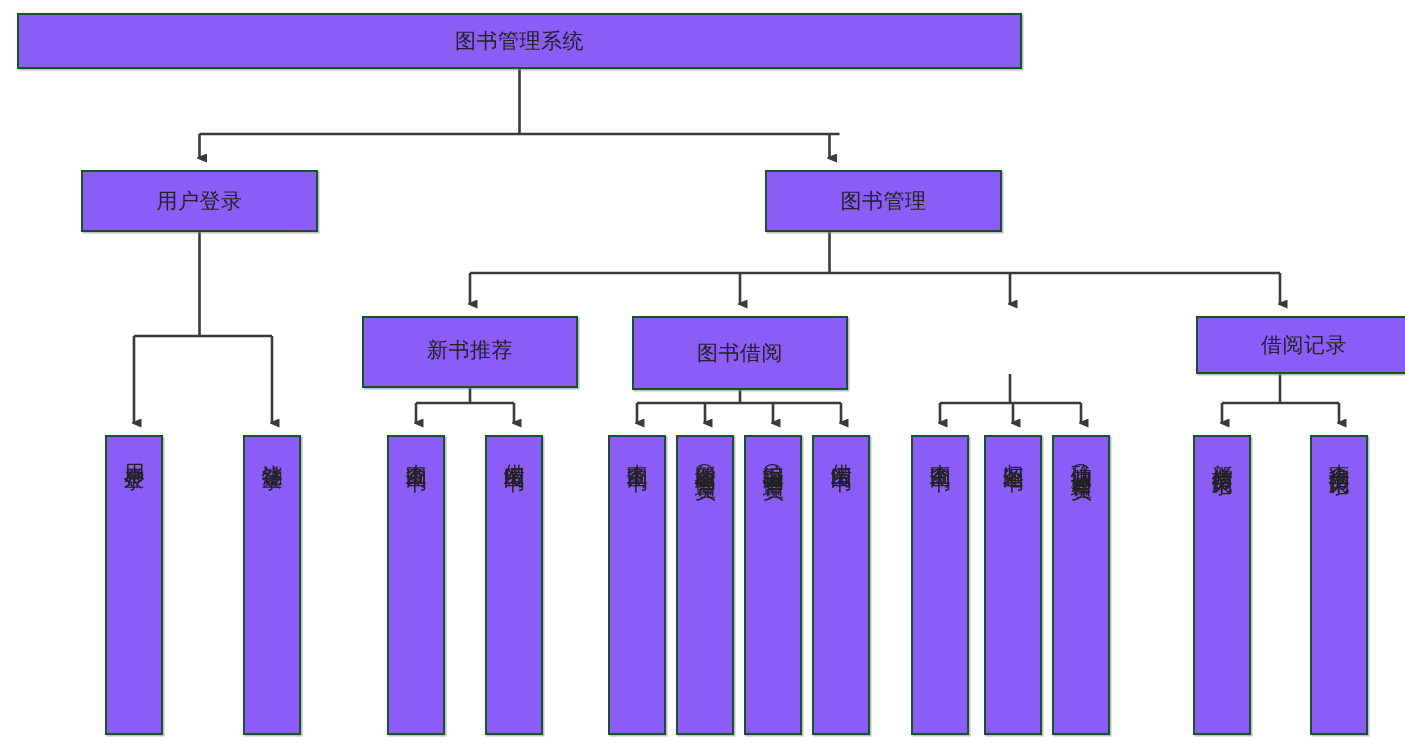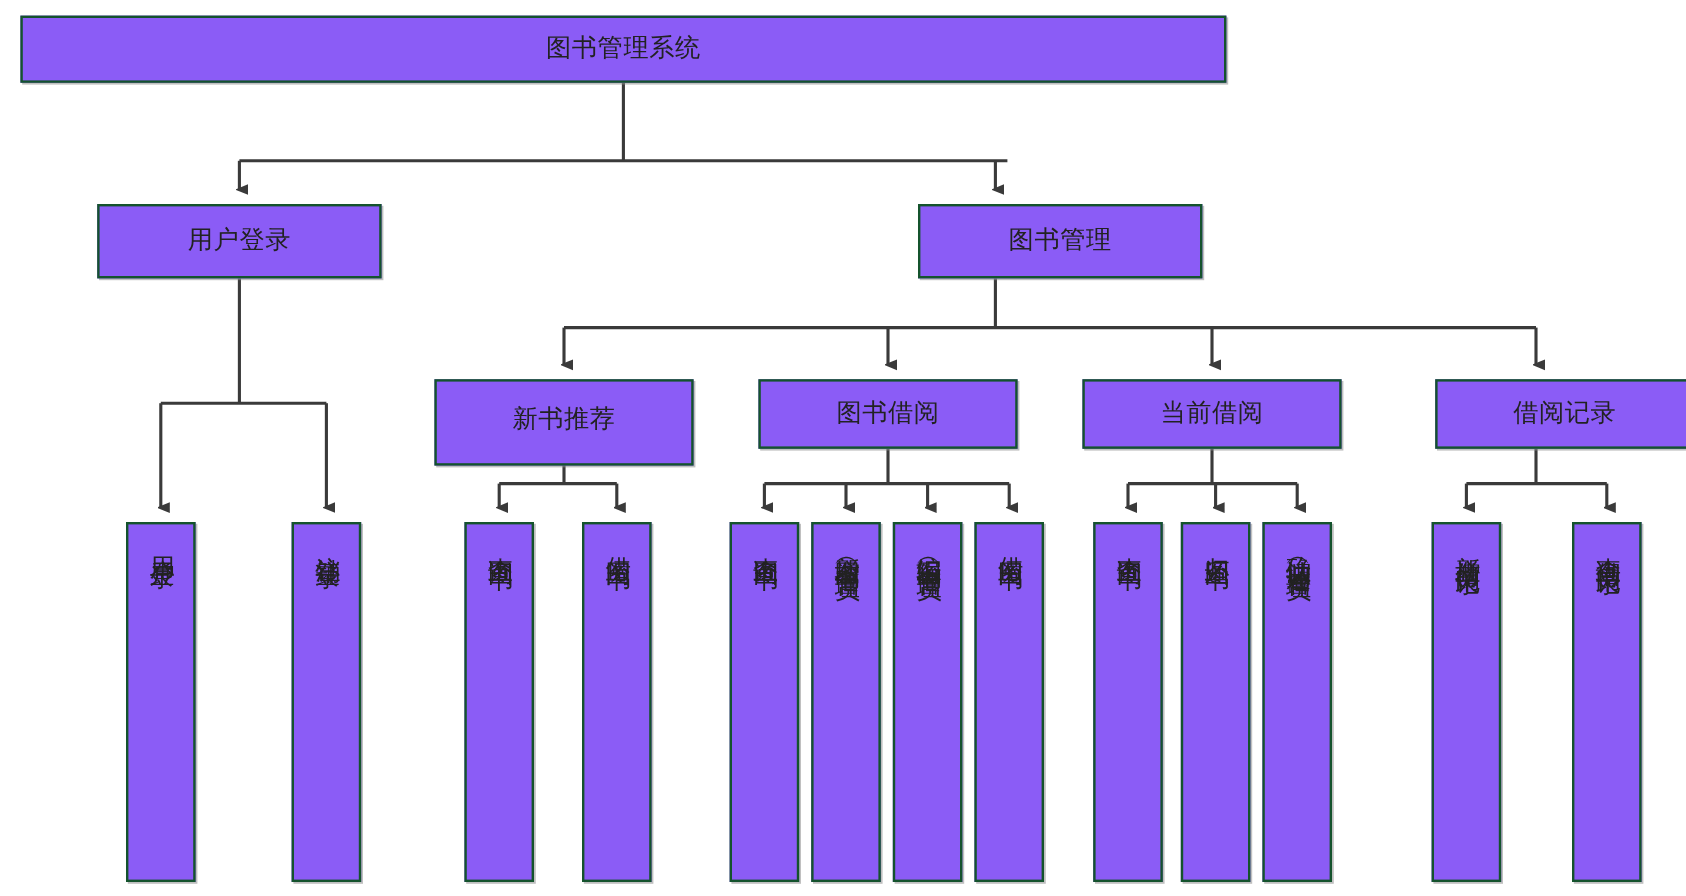--- a/index.html
+++ b/index.html
@@ -127,25 +127,22 @@
   <div class="node" id="l2-0" style="left: 81px; top: 170px; width: 237px; height: 62px;">
     <span class="label">用户登录</span>
   </div>
   <div class="node" id="l2-1" style="left: 740px; top: 170px; width: 237px; height: 62px; margin-left: 25px;">
     <span class="label">图书管理</span>
   </div>
 
   <div class="node" id="l3-0" style="left: 362px; top: 316px; width: 216px; height: 72px; font-family: Liberation Mono, monospace;">
     <span class="label">新书推荐</span>
   </div>
-  <div class="node" id="l3-1" style="left: 632px; top: 316px; width: 216px; height: 58px;">
+  <div class="node" id="l3-1" style="left: 632px; top: 316px; width: 216px; height: 74px;">
     <span class="label">图书借阅</span>
-  </div>
-  <div class="node" id="l3-2" style="left: 902px; top: 316px; width: 216px; height: 58px;">
-    <span class="label">当前借阅</span>
   </div>
   <div class="node" id="l3-3" style="left: 1172px; top: 316px; width: 216px; height: 58px; margin-left: 24px;">
     <span class="label">借阅记录</span>
   </div>
 
   <div class="node vertical" id="leaf-0" style="left: 105px; top: 435px; width: 58px; height: 300px;">
     <span class="label">用户登录</span>
   </div>
   <div class="node vertical" id="leaf-1" style="left: 243px; top: 435px; width: 58px; height: 300px;">
     <span class="label">注销登录</span>

